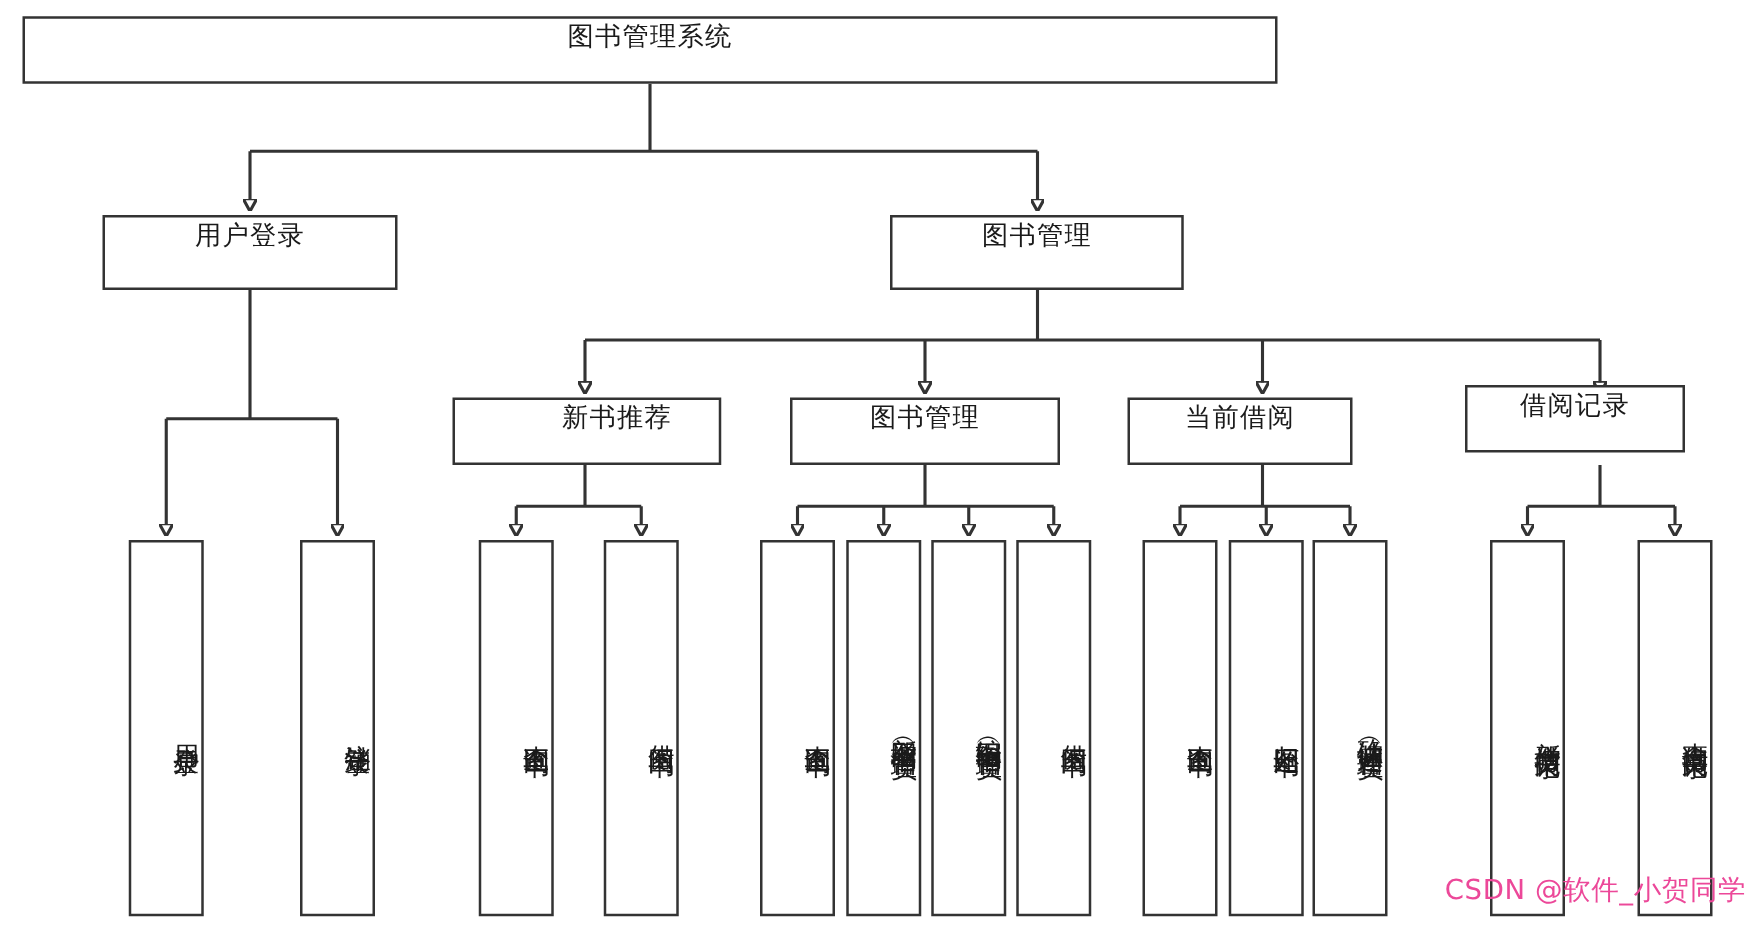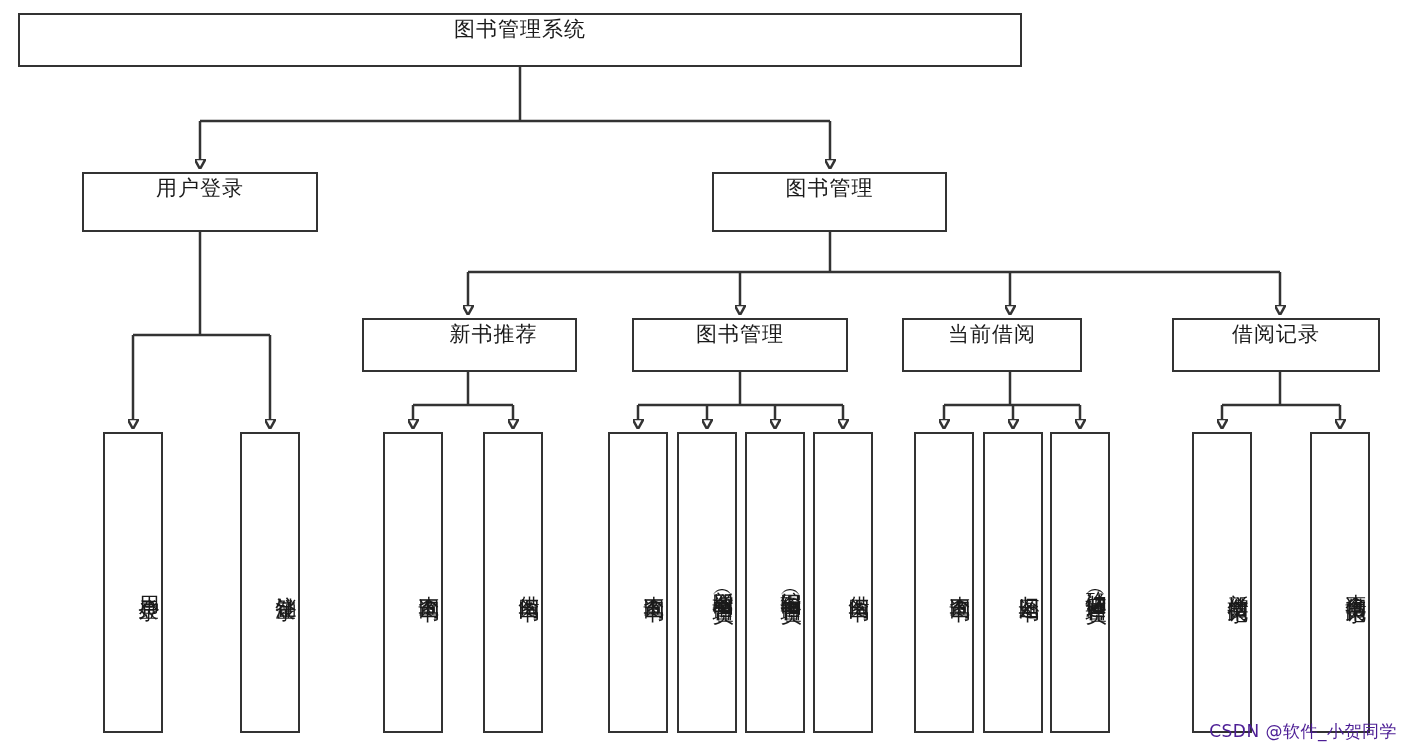--- a/index.html
+++ b/index.html
@@ -15,22 +15,22 @@
     display:flex;justify-content:center;
     color:#1a1a1a;
   }
   .node.h-label{font-size:21px;letter-spacing:1px;}
   .node.v-label{
     writing-mode:vertical-rl;text-orientation:upright;
     font-size:21px;line-height:1.18;letter-spacing:2px;
     padding:6px 0;text-align:center;
   }
   .watermark{
-    position:absolute;right:8px;bottom:4px;
-    font-size:17px;color:#4c1d95;letter-spacing:0.5px;
+    position:absolute;right:8px;bottom:20px;
+    font-size:22px;color:#ec4899;letter-spacing:0.5px;
     white-space:nowrap;
   }
   svg.wires{position:absolute;left:0;top:0;width:1405px;height:747px;pointer-events:none;}
   svg.wires line,svg.wires path{stroke:#333333;stroke-width:2.5;fill:none;}
 </style>
 </head>
 <body>
 
 <div id="diagram">
 
@@ -95,21 +95,21 @@
 
   <div class="node h-label" style="left:362px;top:318px;width:215px;height:54px;padding-left:48px;">
     <span>新书推荐</span>
   </div>
   <div class="node h-label" style="left:632px;top:318px;width:216px;height:54px;">
     <span>图书管理</span>
   </div>
   <div class="node h-label" style="left:902px;top:318px;width:180px;height:54px;">
     <span>当前借阅</span>
   </div>
-  <div class="node h-label" style="left:1172px;top:318px;width:208px;height:54px;">
+  <div class="node h-label" style="left:1172px;top:308px;width:176px;height:54px;">
     <span>借阅记录</span>
   </div>
 
   <div class="node v-label" style="left:103px;top:432px;width:60px;height:301px;">
     <span>用户登录</span>
   </div>
   <div class="node v-label" style="left:240px;top:432px;width:60px;height:301px;">
     <span>注销登录</span>
   </div>
 

